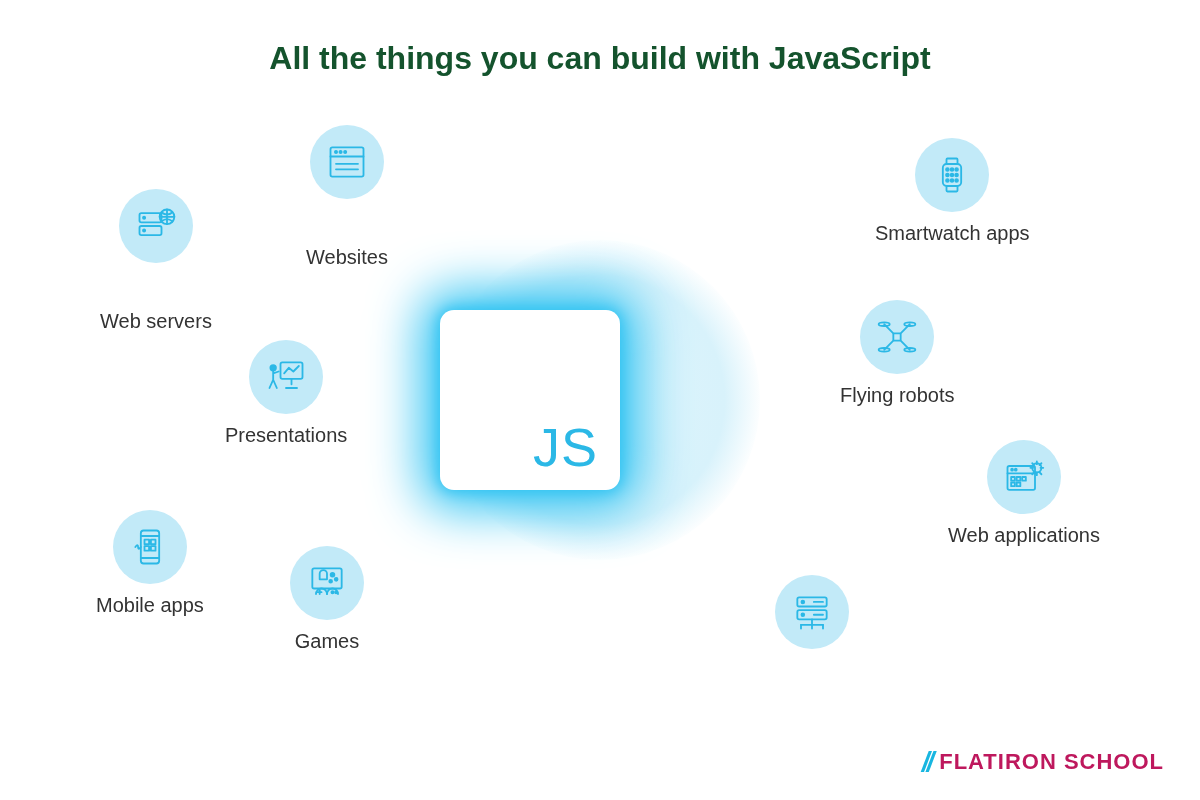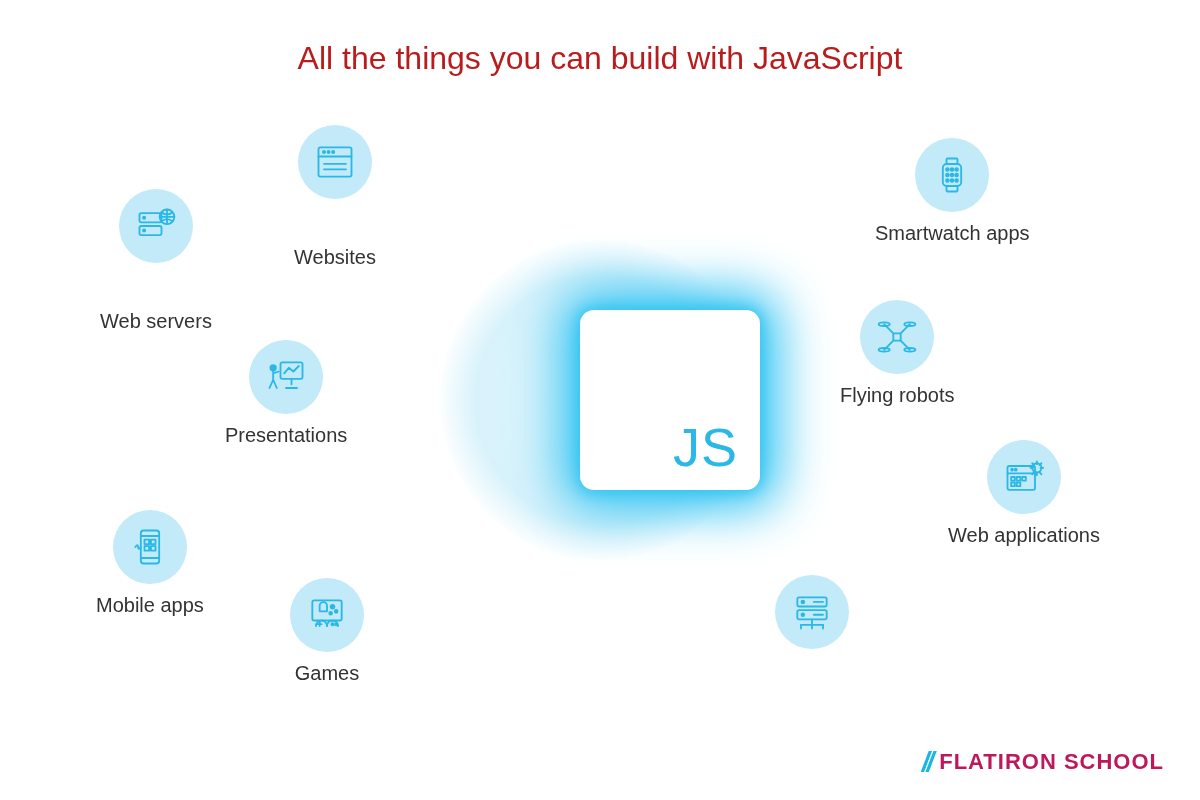--- a/index.html
+++ b/index.html
@@ -11,35 +11,35 @@
     position: relative;
     overflow: hidden;
   }
   .title {
     position: absolute;
     top: 40px;
     left: 0;
     width: 100%;
     text-align: center;
     font-size: 32px;
-    font-weight: 400;
-    color: #b91c1c;
+    font-weight: 700;
+    color: #14532d;
   }
   .center-hub {
     position: absolute;
     top: 50%;
     left: 50%;
     transform: translate(-50%, -50%);
     width: 320px;
     height: 320px;
     border-radius: 50%;
     background: radial-gradient(circle, #e0f5fc 0%, #d8f2fb 55%, #ffffff 72%);
     display: flex;
     align-items: center;
-    justify-content: flex-end;
+    justify-content: flex-start;
   }
   .js-box {
     width: 180px;
     height: 180px;
     background: #ffffff;
     border-radius: 14px;
     box-shadow: 0 0 50px 20px #33c4f2, 0 0 14px 2px #33c4f2;
     position: relative;
   }
   .js-label {
@@ -109,21 +109,21 @@
 <body>
 
 <h1 class="title">All the things you can build with JavaScript</h1>
 
 <div class="center-hub">
   <div class="js-box">
     <span class="js-label">JS</span>
   </div>
 </div>
 
-<div class="node" style="left:294px; top:125px;gap:47px;">
+<div class="node" style="left:306px; top:125px;gap:47px;">
   <div class="icon-circle">
     <svg viewBox="0 0 48 48">
         <rect x="6" y="8" width="36" height="32" rx="2"></rect>
         <line x1="6" y1="18" x2="42" y2="18"></line>
         <circle cx="12" cy="13" r="1.2" fill="#2bb8e6"></circle>
         <circle cx="17" cy="13" r="1.2" fill="#2bb8e6"></circle>
         <circle cx="22" cy="13" r="1.2" fill="#2bb8e6"></circle>
         <line x1="12" y1="26" x2="36" y2="26"></line>
         <line x1="12" y1="32" x2="36" y2="32"></line>
       </svg>
@@ -168,21 +168,21 @@
         <rect x="18" y="16" width="5" height="5"></rect>
         <rect x="25" y="16" width="5" height="5"></rect>
         <rect x="18" y="23" width="5" height="5"></rect>
         <rect x="25" y="23" width="5" height="5"></rect>
         <path d="M8 24 q3 -4 3 0 t3 0"></path>
       </svg>
   </div>
   <span class="node-label">Mobile apps</span>
 </div>
 
-<div class="node" style="left:290px; top:578px;">
+<div class="node" style="left:290px; top:546px;">
   <div class="icon-circle">
     <svg viewBox="0 0 48 48">
         <rect x="8" y="8" width="32" height="22" rx="2"></rect>
         <path d="M16 14 a4 4 0 0 1 8 0 v6 h-8z"></path>
         <circle cx="30" cy="15" r="2" fill="#2bb8e6"></circle>
         <circle cx="34" cy="20" r="1.5" fill="#2bb8e6"></circle>
         <circle cx="28" cy="22" r="1.5" fill="#2bb8e6"></circle>
         <path d="M12 36 a6 6 0 0 1 12 0"></path>
         <path d="M24 36 a6 6 0 0 1 12 0"></path>
         <line x1="16" y1="36" x2="16" y2="32"></line>

